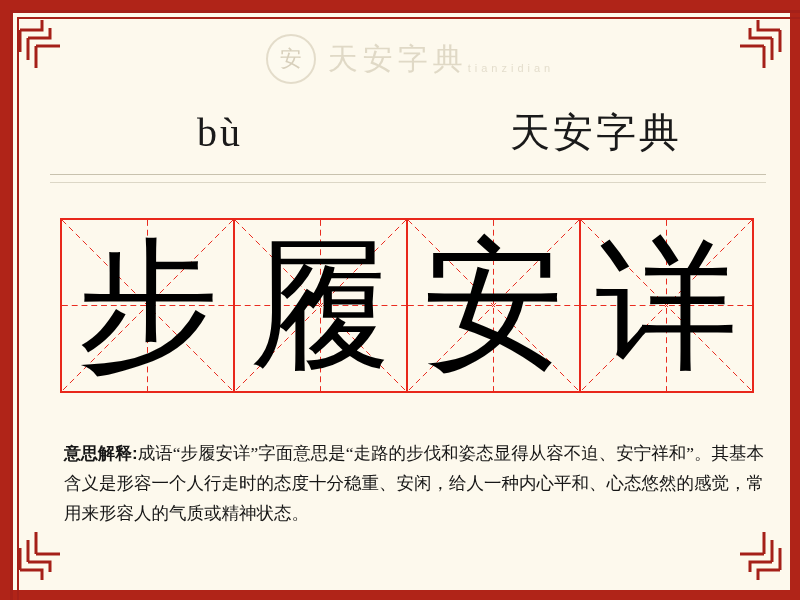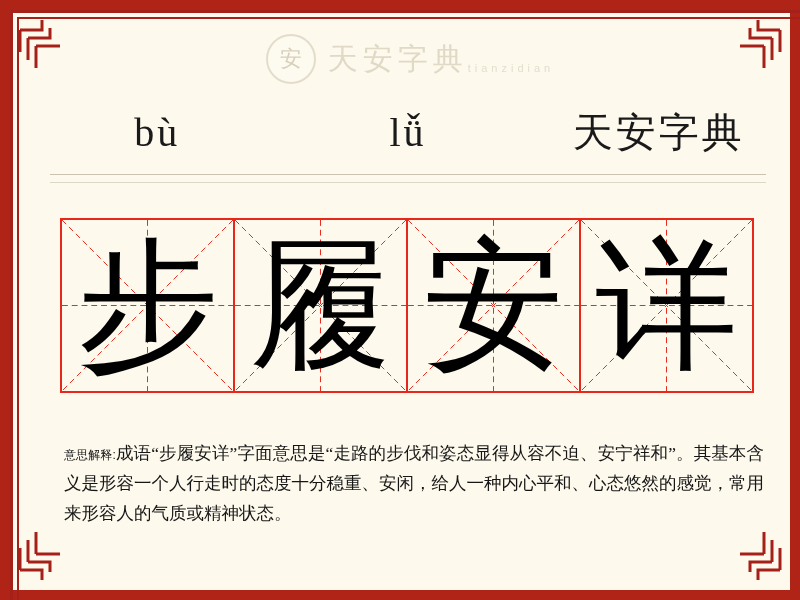--- a/index.html
+++ b/index.html
@@ -187,23 +187,23 @@
     left: 38px;
     top: 412px;
     width: 700px;
     font-family: "Liberation Serif", serif;
     font-size: 17.5px;
     line-height: 1.72;
     color: #161616;
     text-align: justify;
   }
   .explain-label {
-    font-weight: normal;
+    font-weight: bold;
     font-family: "Liberation Sans", sans-serif;
-    font-size: 12px;
+    font-size: 17px;
   }
 </style>
 </head>
 <body>
 
 <div class="page">
   <div class="frame-outer"></div>
   <div class="frame-inner"></div>
 
   <div class="corner c-tl">
@@ -262,21 +262,20 @@
         <span>安</span>
       </div>
       <div class="brand">
         <div class="brand-cn">天安字典</div>
         <div class="brand-en">tianzidian</div>
       </div>
     </div>
 
     <div class="pinyin-row">
       <div class="pinyin-cell">bù</div>
-      <div class="pinyin-cell">lǚ</div>
       <div class="pinyin-cell">天安字典</div>
     </div>
     <div class="pinyin-line"></div>
     <div class="pinyin-line-2"></div>
 
     <div class="char-row">
 
       <div class="char-cell">
         <svg class="guides" viewBox="0 0 175 175" preserveAspectRatio="none">
           <g stroke="#e8271b" stroke-width="1" stroke-dasharray="6,4" fill="none">

